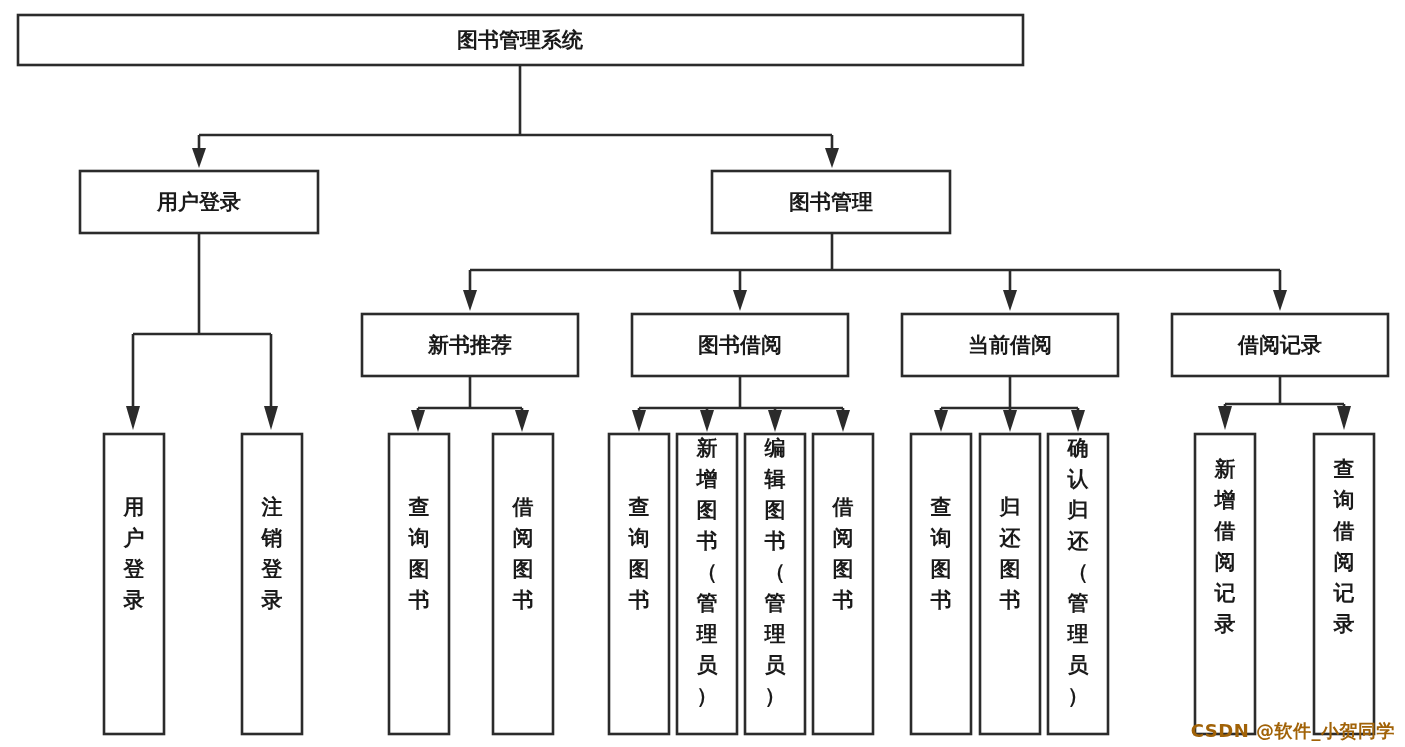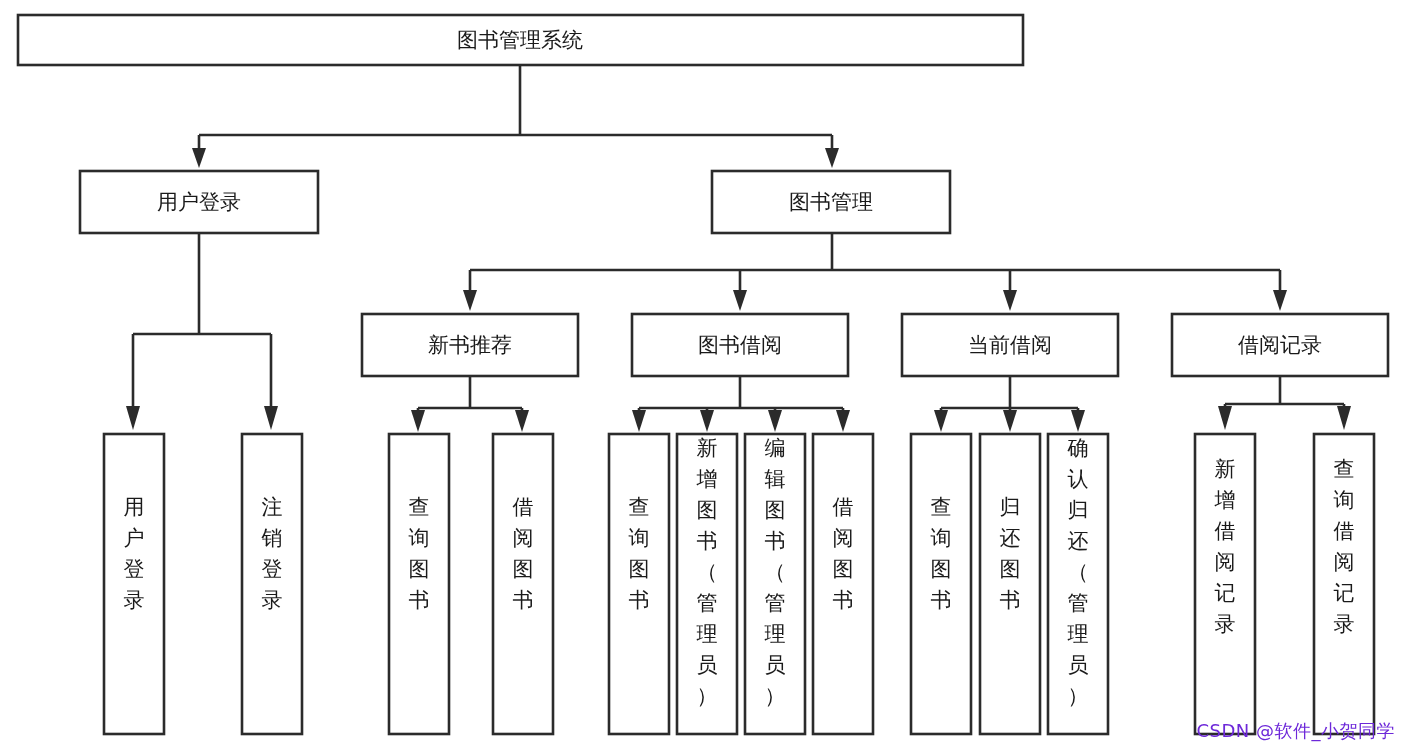--- a/index.html
+++ b/index.html
@@ -11,20 +11,21 @@
     width: 1405px;
     height: 747px;
     font-family: "DejaVu Sans", "Liberation Sans", sans-serif;
     overflow: hidden;
     position: relative;
   }
   #diagram-root {
     position: relative;
     width: 1405px;
     height: 747px;
+    font-weight: bold;
   }
   svg.diagram {
     position: absolute;
     top: 0;
     left: 0;
     width: 1405px;
     height: 747px;
     display: block;
   }
   .node-box {
@@ -53,21 +54,21 @@
   .arrow-head {
     fill: #2b2b2b;
     stroke: none;
   }
   .watermark {
     position: absolute;
     right: 10px;
     bottom: 4px;
     font-family: "DejaVu Sans", "Liberation Sans", sans-serif;
     font-size: 18px;
-    color: #6d28d9;
+    color: #a16207;
     white-space: nowrap;
     letter-spacing: 0.5px;
     pointer-events: none;
   }
 </style>
 </head>
 <body>
 
 <div id="diagram-root">
 

